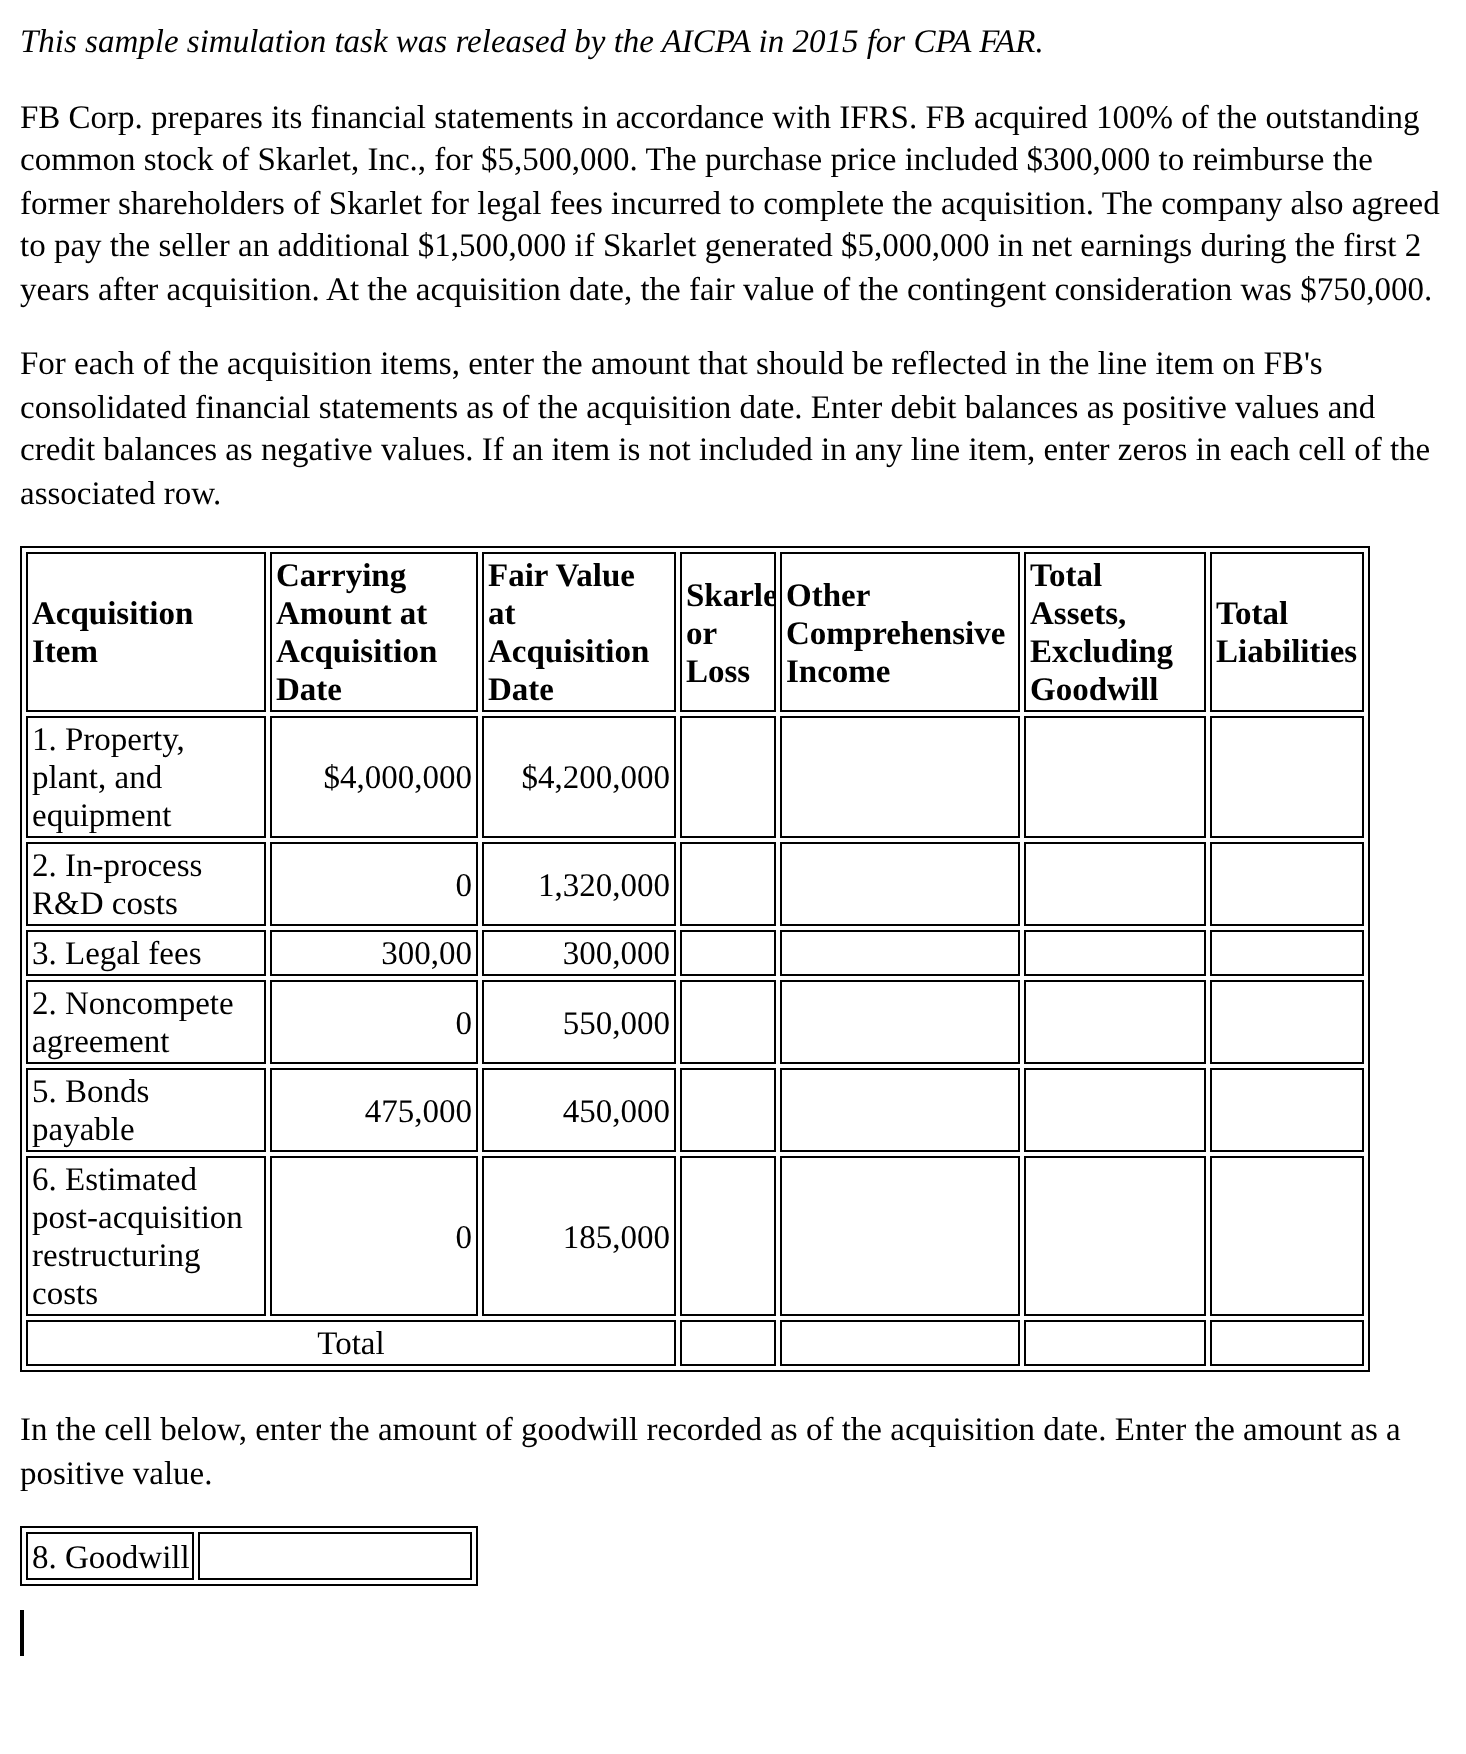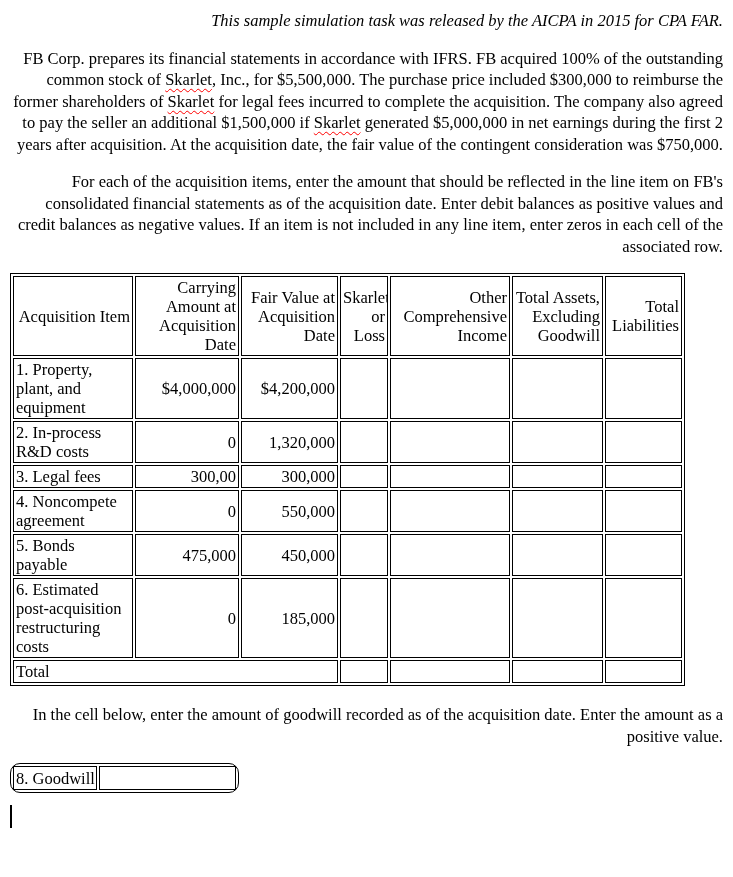--- a/index.html
+++ b/index.html
@@ -12,27 +12,25 @@
     font-family: "Liberation Serif", serif;
     font-size: 16.5px;
     width: 733px;
   }
   .page {
     padding: 10px 10px 14px 10px;
   }
   p {
     margin: 0 0 16px 0;
     line-height: 21.5px;
-    text-align: right;
   }
   .intro {
     font-style: italic;
   }
   .sic {
-    text-decoration: underline;
     text-decoration-style: wavy;
     text-decoration-color: #ff0000;
     text-decoration-thickness: 1px;
     text-underline-offset: 3px;
   }
   table.grid {
     border-collapse: separate;
     border-spacing: 2px;
     border: 1px solid #000000;
     table-layout: fixed;
@@ -41,40 +39,39 @@
     margin: 0 0 18px 0;
   }
   table.grid th, table.grid td {
     border: 1px solid #000000;
     padding: 1px 2px;
     box-sizing: border-box;
     vertical-align: middle;
     overflow: hidden;
   }
   table.grid th {
-    font-weight: normal;
-    text-align: right;
+    font-weight: bold;
+    text-align: left;
   }
   td.item {
     text-align: left;
     vertical-align: middle;
   }
   td.num {
     text-align: right;
     white-space: nowrap;
   }
   td.entry {
     background: #ffffff;
   }
   td.total-label {
-    text-align: left;
+    text-align: center;
   }
   table.goodwill {
     margin: 0 16px 12px 0;
-    border-radius: 10px;
   }
   table.goodwill td.g-label {
     white-space: nowrap;
   }
   table.goodwill td.g-input {
     padding: 1px 1px;
   }
   .goodwill-input {
     border: none;
     outline: none;
@@ -146,21 +143,21 @@
     <tr>
       <td class="item">3. Legal fees</td>
       <td class="num">300,00</td>
       <td class="num">300,000</td>
       <td class="entry"></td>
       <td class="entry"></td>
       <td class="entry"></td>
       <td class="entry"></td>
     </tr>
     <tr>
-      <td class="item">4. Noncompete agreement</td>
+      <td class="item">2. Noncompete agreement</td>
       <td class="num">0</td>
       <td class="num">550,000</td>
       <td class="entry"></td>
       <td class="entry"></td>
       <td class="entry"></td>
       <td class="entry"></td>
     </tr>
     <tr>
       <td class="item">5. Bonds payable</td>
       <td class="num">475,000</td>

